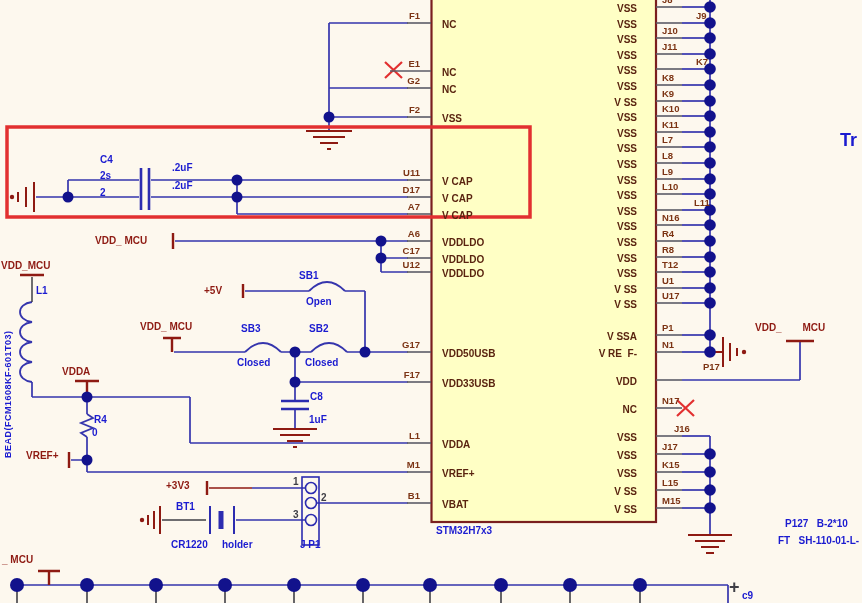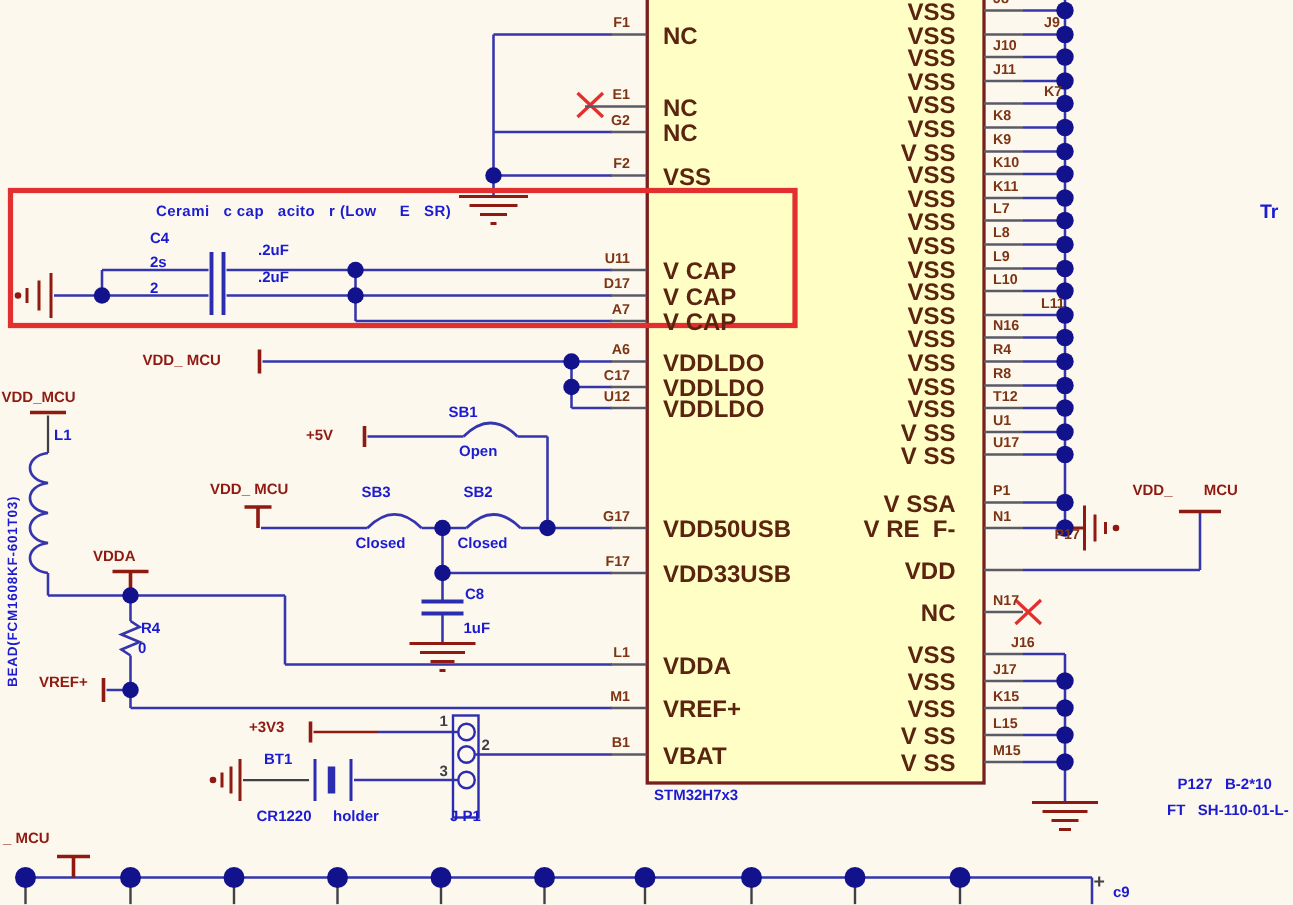--- a/index.html
+++ b/index.html
@@ -3,22 +3,22 @@
 <meta charset="utf-8">
 <style>
   html,body{margin:0;padding:0;background:#fdf8ee;}
   #canvas{position:relative;width:862px;height:603px;overflow:hidden;background:#fdf8ee;
           font-family:"Liberation Sans",sans-serif;}
   svg{position:absolute;left:0;top:0;}
   .t{position:absolute;font:700 10px "Liberation Sans",sans-serif;white-space:pre;color:#1b1bd0;line-height:11px;}
   .red{color:#8e1a12;}
   .dk{color:#3f3f46;}
   .pn{color:#7c3414;font-size:9.5px;}
-  .pl{color:#5a2410;font-size:16px;}
-  .big{font-size:13px;}
+  .pl{color:#5a2410;font-size:10px;}
+  .big{font-size:18px;}
   .gapwide{word-spacing:18px;}
   .vert{writing-mode:vertical-rl;transform:rotate(180deg);font:700 9px "Liberation Sans",sans-serif;color:#1b1bd0;letter-spacing:.5px;}
 </style>
 </head>
 <body>
 
 <div id="canvas">
 
   <svg id="wires" width="862" height="603">
 
@@ -202,21 +202,20 @@
         <circle cx="430" cy="585" r="7" fill="#12128c"></circle>
         <line x1="501" y1="585" x2="501" y2="603" stroke="#3f3f46" stroke-width="1.6"></line>
         <circle cx="501" cy="585" r="7" fill="#12128c"></circle>
         <line x1="570" y1="585" x2="570" y2="603" stroke="#3f3f46" stroke-width="1.6"></line>
         <circle cx="570" cy="585" r="7" fill="#12128c"></circle>
         <line x1="640" y1="585" x2="640" y2="603" stroke="#3f3f46" stroke-width="1.6"></line>
         <circle cx="640" cy="585" r="7" fill="#12128c"></circle>
       </g>
   </svg>
 
-  <div class="t" style="left:104px;top:136px;letter-spacing:.3px">Cerami   c cap   acito   r (Low     E   SR)</div>
   <div class="t" style="left:100px;top:154px">C4</div>
   <div class="t" style="left:100px;top:170px">2s</div>
   <div class="t" style="left:100px;top:187px">2</div>
   <div class="t" style="left:172px;top:162px">.2uF</div>
   <div class="t" style="left:172px;top:180px">.2uF</div>
 
   <div class="t red" style="left:95px;top:235px">VDD_ MCU</div>
   <div class="t red" style="left:204px;top:285px">+5V</div>
   <div class="t" style="left:299px;top:270px">SB1</div>
   <div class="t" style="left:306px;top:296px">Open</div>
@@ -322,21 +321,21 @@
       <div class="t pn" style="left: 662px; top: 259px; width: 40px;">T12</div>
       <div class="t pl" style="left: 560px; top: 268px; width: 77px; text-align: right;">VSS</div>
       <div class="t pn" style="left: 662px; top: 275px; width: 40px;">U1</div>
       <div class="t pl" style="left: 560px; top: 284px; width: 77px; text-align: right;">V SS</div>
       <div class="t pn" style="left: 662px; top: 290px; width: 40px;">U17</div>
       <div class="t pl" style="left: 560px; top: 299px; width: 77px; text-align: right;">V SS</div>
       <div class="t pn" style="left: 662px; top: 322px; width: 40px;">P1</div>
       <div class="t pl" style="left: 560px; top: 331px; width: 77px; text-align: right;">V SSA</div>
       <div class="t pn" style="left: 662px; top: 339px; width: 40px;">N1</div>
       <div class="t pl" style="left: 560px; top: 348px; width: 77px; text-align: right;">V RE  F-</div>
-      <div class="t pn" style="left: 662px; top: 351px; width: 40px; padding-left: 41px;">P17</div>
+      <div class="t pn" style="left: 662px; top: 361px; width: 40px; padding-left: 41px;">P17</div>
       <div class="t pl" style="left: 560px; top: 376px; width: 77px; text-align: right;">VDD</div>
       <div class="t pn" style="left: 662px; top: 395px; width: 40px;">N17</div>
       <div class="t pl" style="left: 560px; top: 404px; width: 77px; text-align: right;">NC</div>
       <div class="t pn" style="left: 662px; top: 423px; width: 40px; margin-left: 12px;">J16</div>
       <div class="t pl" style="left: 560px; top: 432px; width: 77px; text-align: right;">VSS</div>
       <div class="t pn" style="left: 662px; top: 441px; width: 40px;">J17</div>
       <div class="t pl" style="left: 560px; top: 450px; width: 77px; text-align: right;">VSS</div>
       <div class="t pn" style="left: 662px; top: 459px; width: 40px;">K15</div>
       <div class="t pl" style="left: 560px; top: 468px; width: 77px; text-align: right;">VSS</div>
       <div class="t pn" style="left: 662px; top: 477px; width: 40px;">L15</div>

